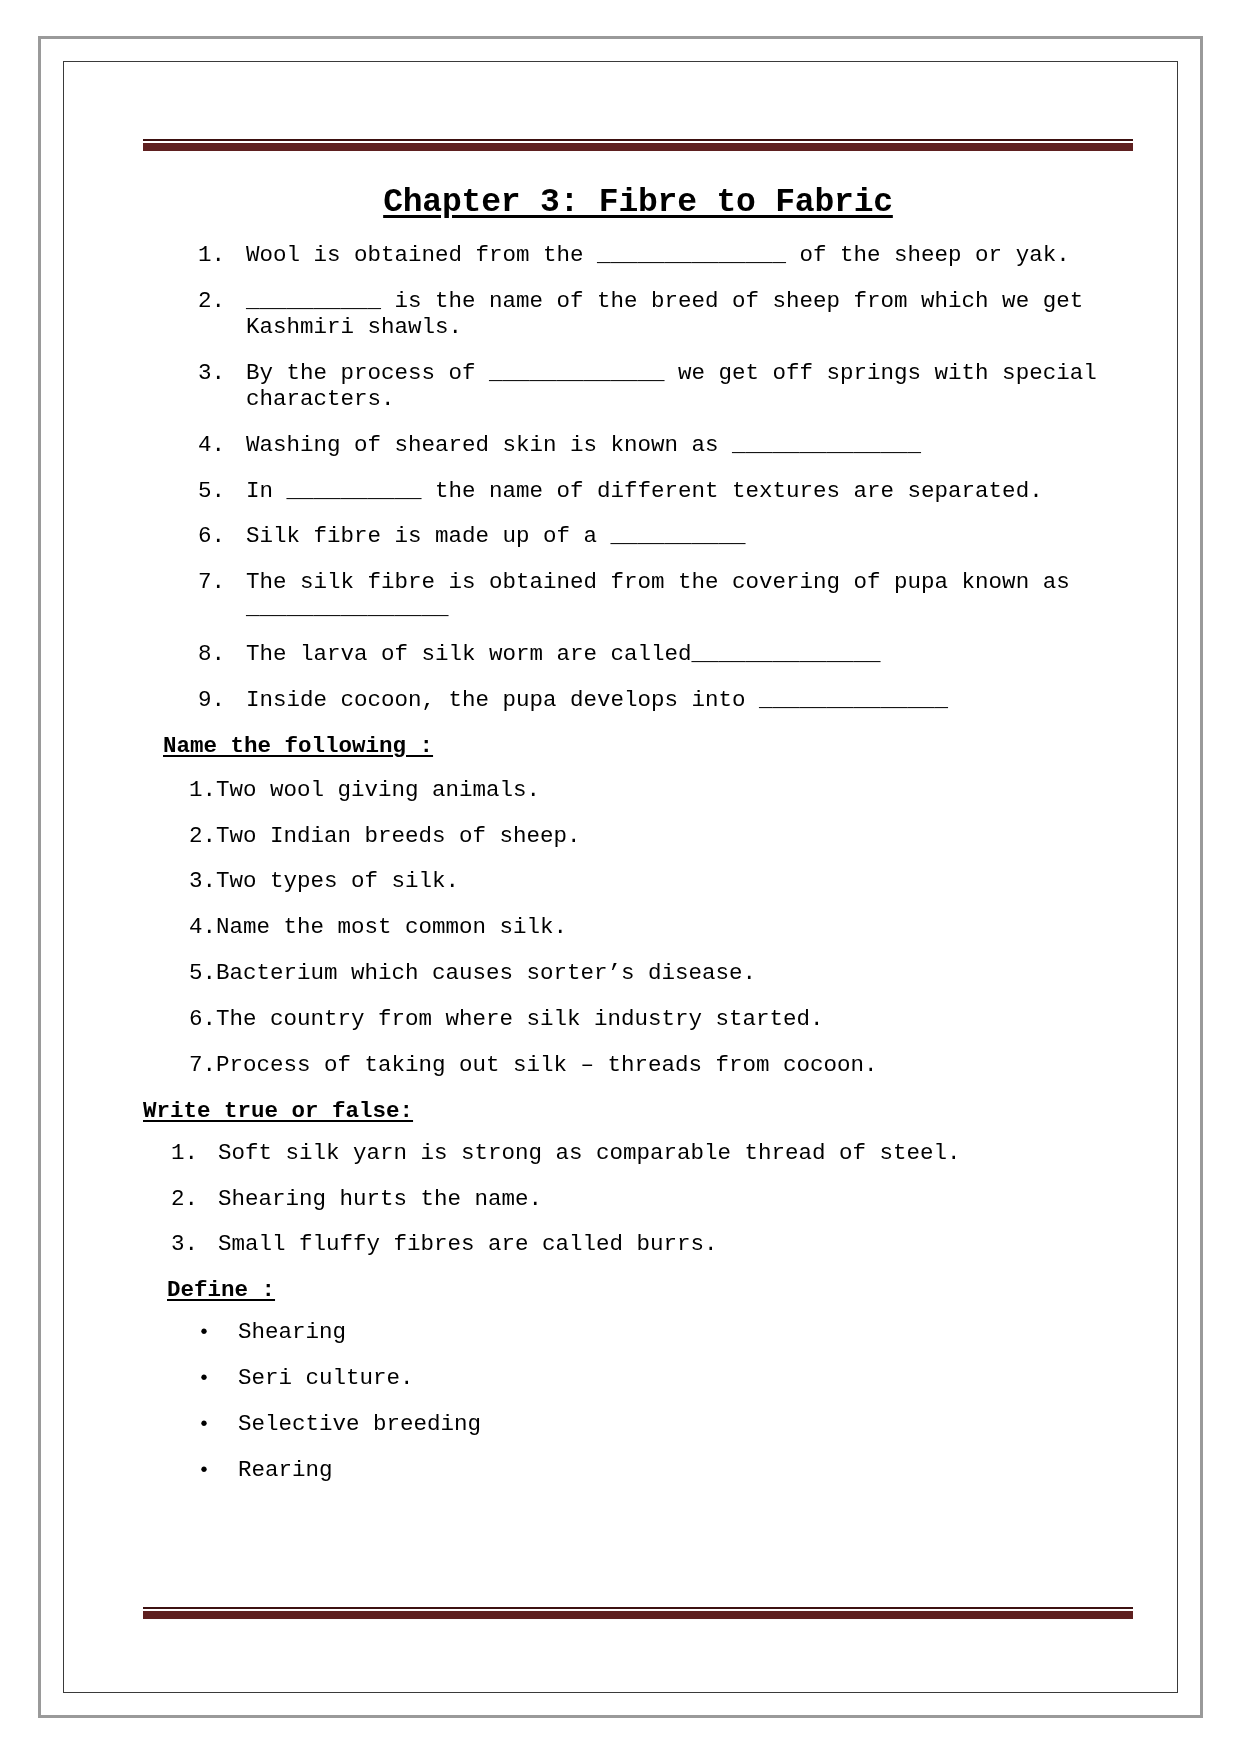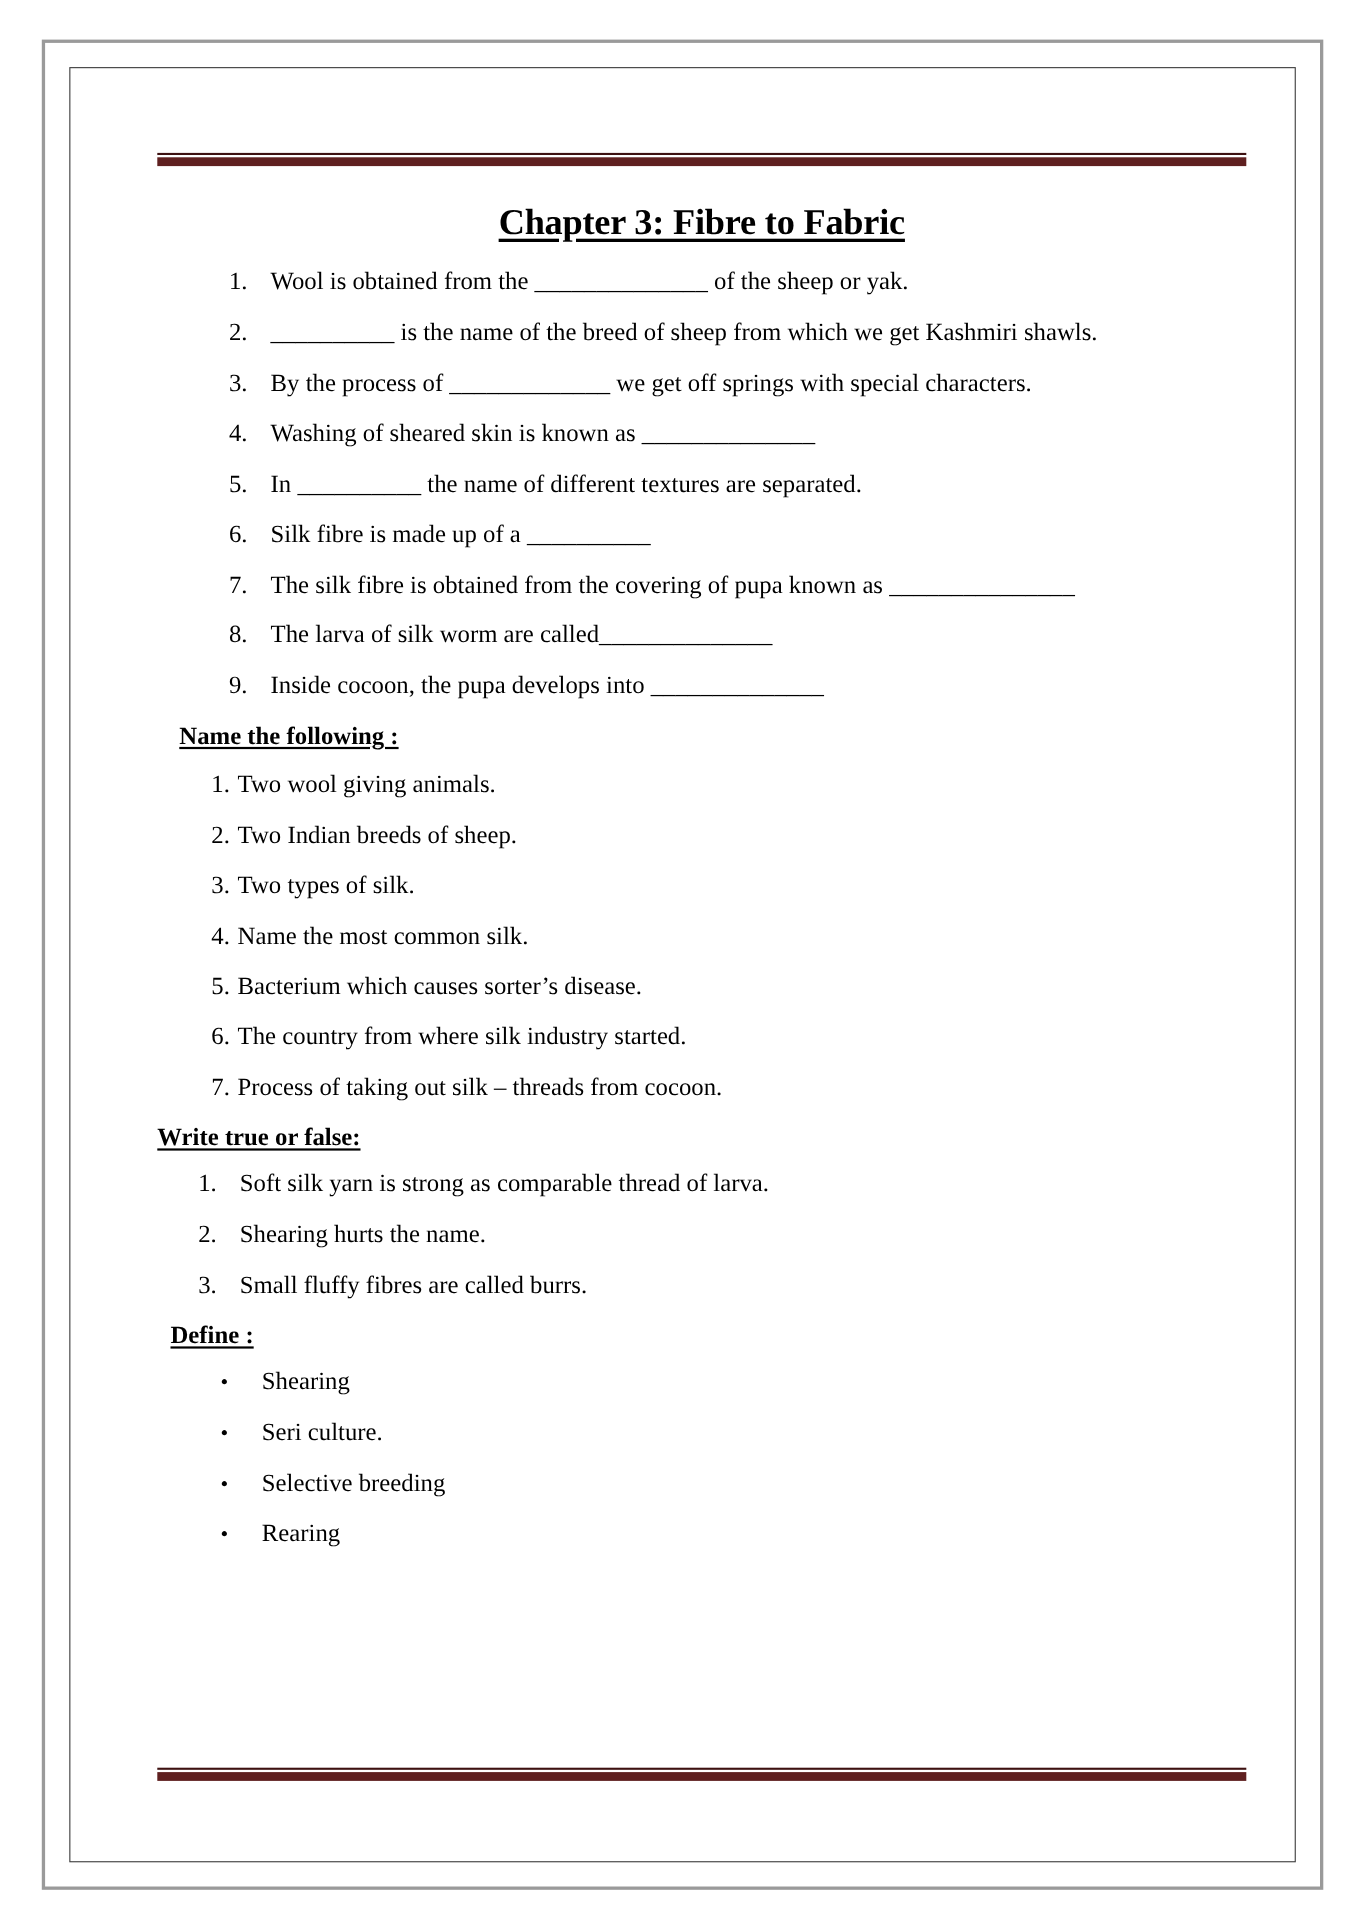--- a/index.html
+++ b/index.html
@@ -35,20 +35,21 @@
     border: 1px solid #3a3a3a;
     box-sizing: border-box;
   }
 
   
   .content {
     position: absolute;
     left: 102px;
     top: 100px;
     width: 990px;
+    font-family: Liberation Mono, monospace;
   }
 
   
   .rule-block {
     width: 100%;
   }
   .rule-thin {
     height: 2px;
     background: #3d1111;
     width: 100%;
@@ -112,21 +113,21 @@
   
   .sec-heading {
     font-size: 22.5px;
     font-weight: bold;
     text-decoration: underline;
     text-underline-offset: 3px;
     line-height: 1.15;
   }
   .heading-name     { margin: 16px 0 0 20px; }
   .heading-truefalse{ margin: 20px 0 16px 0px; }
-  .heading-define   { margin: 20px 0 0 12px; }
+  .heading-define   { margin: 20px 0 0 24px; }
 
   
   .sec-name {
     margin-top: 18px;
     margin-left: 46px;
   }
   .sec-name .orow {
     margin-bottom: 20px;
   }
   .sec-name .onum {
@@ -256,21 +257,21 @@
         <span class="onum">7.</span>
         <span class="otext">Process of taking out silk – threads from cocoon.</span>
       </li>
     </ul>
 
     <div class="sec-heading heading-truefalse">Write true or false:</div>
 
     <ul class="olist sec-tf">
       <li class="orow">
         <span class="onum">1.</span>
-        <span class="otext">Soft silk yarn is strong as comparable thread of larva.</span>
+        <span class="otext">Soft silk yarn is strong as comparable thread of steel.</span>
       </li>
       <li class="orow">
         <span class="onum">2.</span>
         <span class="otext">Shearing hurts the name.</span>
       </li>
       <li class="orow">
         <span class="onum">3.</span>
         <span class="otext">Small fluffy fibres are called burrs.</span>
       </li>
     </ul>

